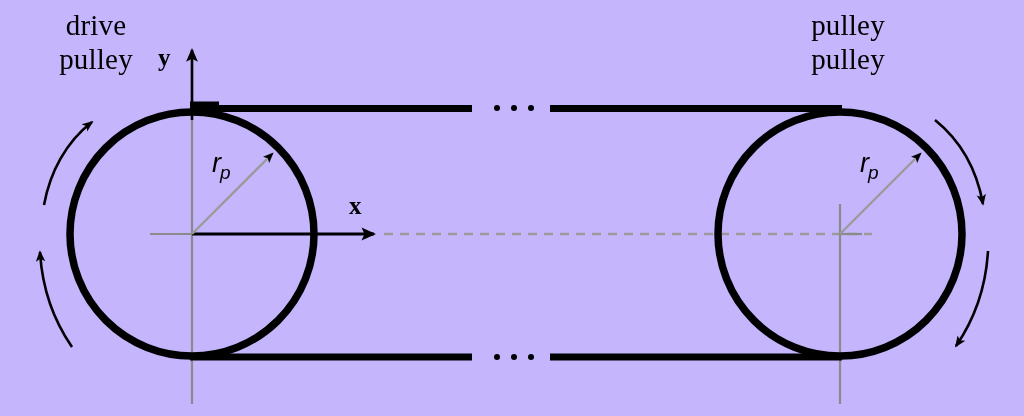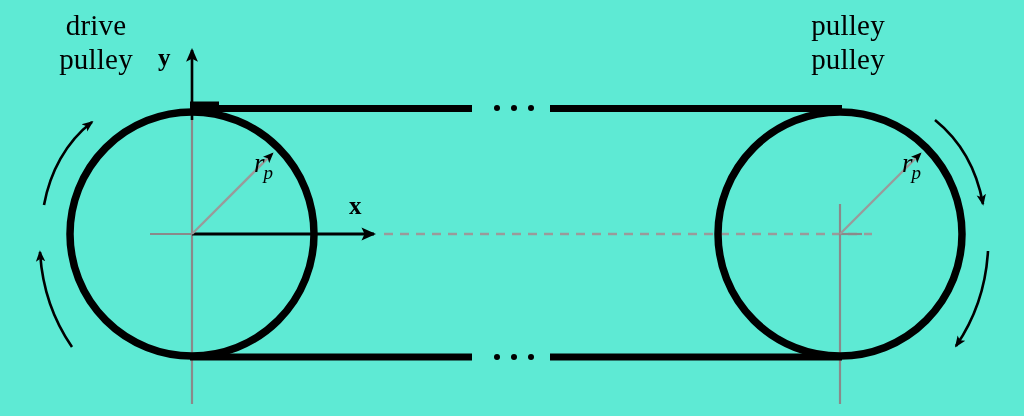--- a/index.html
+++ b/index.html
@@ -8,21 +8,21 @@
     padding: 0;
     background: #ffffff;
   }
   body {
     font-family: "Liberation Serif", "DejaVu Serif", serif;
   }
   #diagram-root {
     position: relative;
     width: 1024px;
     height: 416px;
-    background: #5eead4;
+    background: #c4b5fd;
     overflow: hidden;
   }
   #diagram-svg {
     position: absolute;
     left: 0;
     top: 0;
     width: 1024px;
     height: 416px;
     display: block;
   }
@@ -40,24 +40,23 @@
   }
   .pulley-caption .cap-line {
     display: block;
   }
   .axis-label {
     font-family: "Liberation Serif", "DejaVu Serif", serif;
     font-size: 25px;
     font-weight: bold;
   }
   .radius-label {
-    font-family: Liberation Serif, serif;
+    font-family: Liberation Sans, sans-serif;
     font-size: 27px;
     font-style: italic;
-    margin-left: 42px;
   }
   .radius-label .sub {
     font-size: 19px;
     font-style: italic;
     vertical-align: -0.36em;
     margin-left: -1px;
   }
   .ellipsis-dots {
     position: absolute;
     display: flex;

